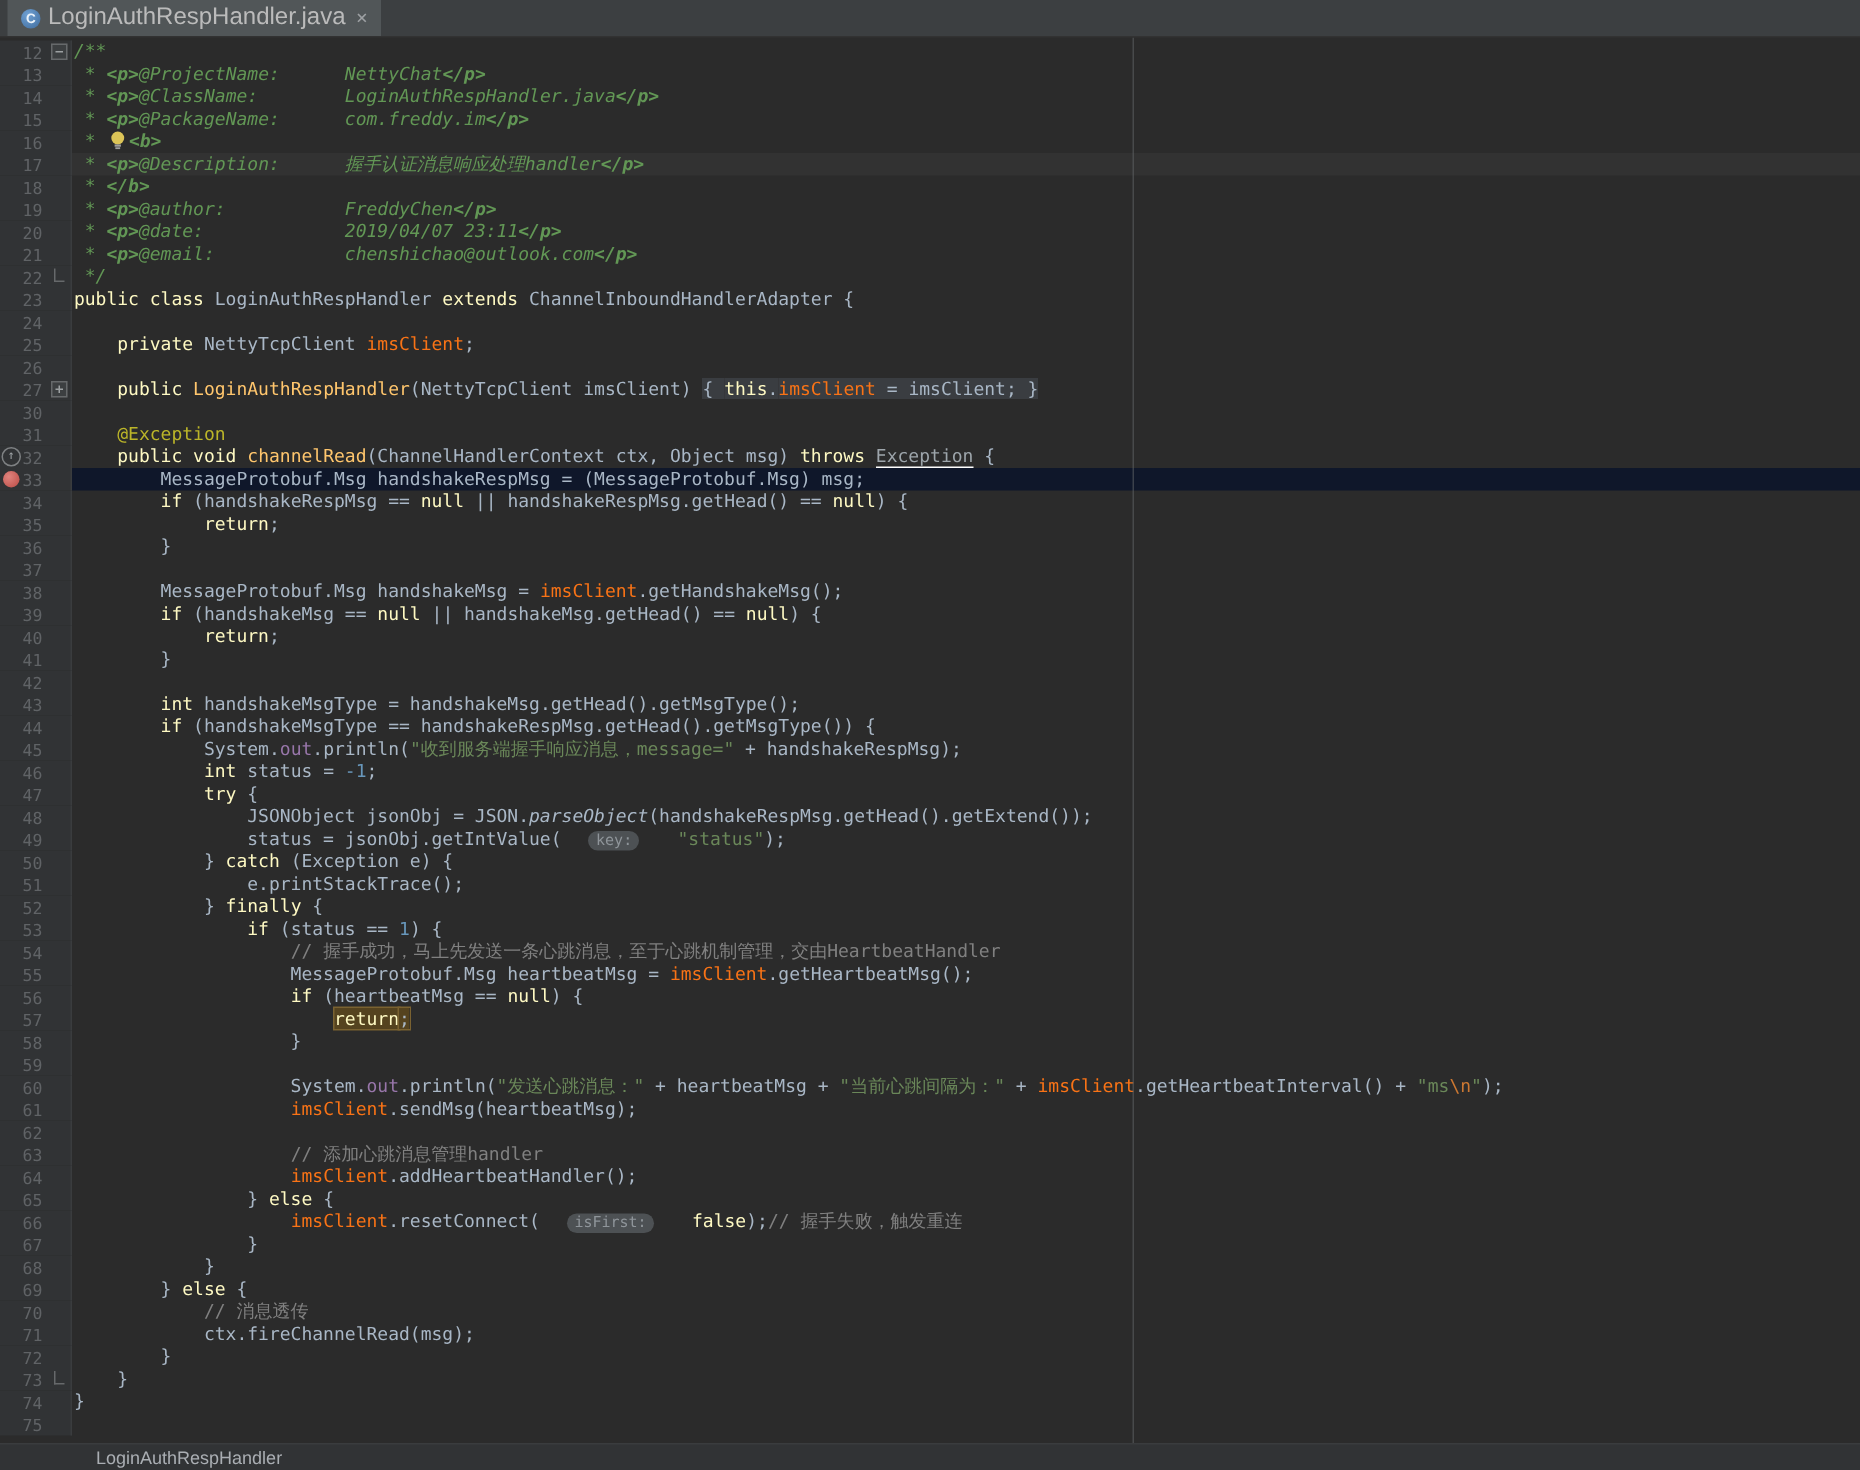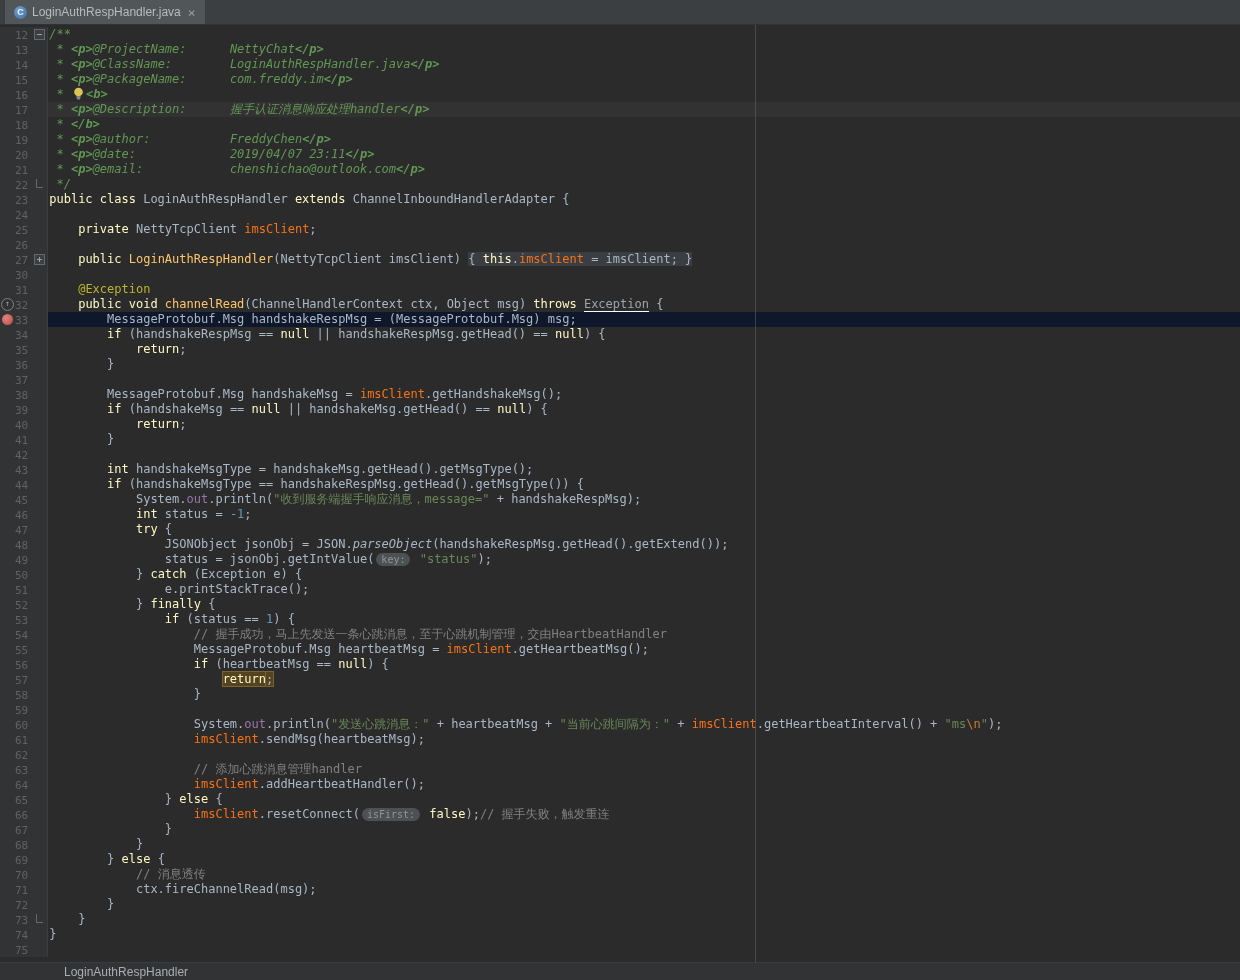--- a/index.html
+++ b/index.html
@@ -3,21 +3,21 @@
 <meta charset="utf-8">
 <style>
   *{margin:0;padding:0;box-sizing:border-box}
   html,body{width:1240px;height:980px;overflow:hidden}
   body{background:#2b2b2b;font-family:"DejaVu Sans Mono",monospace}
   .ide{width:1240px;height:980px;display:flex;flex-direction:column;background:#2b2b2b}
 
   
   .tab-bar{flex:0 0 25px;background:#3c3f41;display:flex;align-items:stretch;padding-left:5px;border-bottom:1px solid #323232}
   .tab{display:flex;align-items:center;gap:5px;padding:0 9px;background:#515658;cursor:default}
-  .tab-label{font-family:"Liberation Sans",sans-serif;font-size:12px;color:#bbbbbb}
+  .tab-label{font-family:"Liberation Sans",sans-serif;font-size:16px;color:#bbbbbb}
   .class-icon{width:13px;height:13px;border-radius:50%;background:radial-gradient(circle at 35% 30%,#6fa0d2,#3f6c9e);color:#eaf2fa;
     font-family:"Liberation Sans",sans-serif;font-size:9px;font-weight:bold;display:flex;align-items:center;justify-content:center}
   .tab-close{color:#9da0a3;font-size:13px;line-height:13px;padding-left:2px;cursor:pointer}
 
   
   .editor{flex:1 1 auto;position:relative;background:#2b2b2b;overflow:hidden;padding-top:2px}
   .margin-line{position:absolute;left:755px;top:0;bottom:0;width:1px;background:rgba(96,100,102,.55);z-index:3;pointer-events:none}
 
   .line-row{display:flex;height:15px;line-height:15px;font-size:12px;white-space:pre}
   .gut{flex:0 0 46px;display:flex;background:#313335;border-right:1px solid #3a3c3e;color:#606366;user-select:none}
@@ -47,21 +47,21 @@
   .tk-esc{color:#cc7832}
   .tk-n{color:#6897bb}
   .tk-f{color:#f97316}
   .tk-sf{color:#9876aa;}
   .tk-m{color:#ffc66d}
   .tk-sm{color:#a9b7c6;font-style:italic}
   .tk-a{color:#bbb529}
   .tk-u{color:#9da5ab;border-bottom:3px solid #ffffff}
   .tk-fold{background:#3a3d41}
   .tk-sel{background:#55431f;box-shadow:0 0 0 1px #7a6231}
-  .tk-h{background:#4d5154;color:#8f959a;border-radius:8px;padding:0 5px;margin:0 2px;font-size:10px;line-height:13px;display:inline-block;vertical-align:baseline}
+  .tk-h{background:#4d5154;color:#8f959a;border-radius:8px;padding:0 5px;margin:0 18px;font-size:10px;line-height:13px;display:inline-block;vertical-align:baseline}
   .bulb{display:inline-block;width:13px;height:13px;vertical-align:-2px;margin:0 1px}
 
   
   .breadcrumbs{flex:0 0 18px;background:#313335;border-top:1px solid #3a3c3e;display:flex;align-items:center;padding-left:64px}
   .crumb{font-family:"Liberation Sans",sans-serif;font-size:12px;color:#aaaeb3;cursor:pointer}
 </style>
 </head>
 <body>
 
 <div class="ide">

